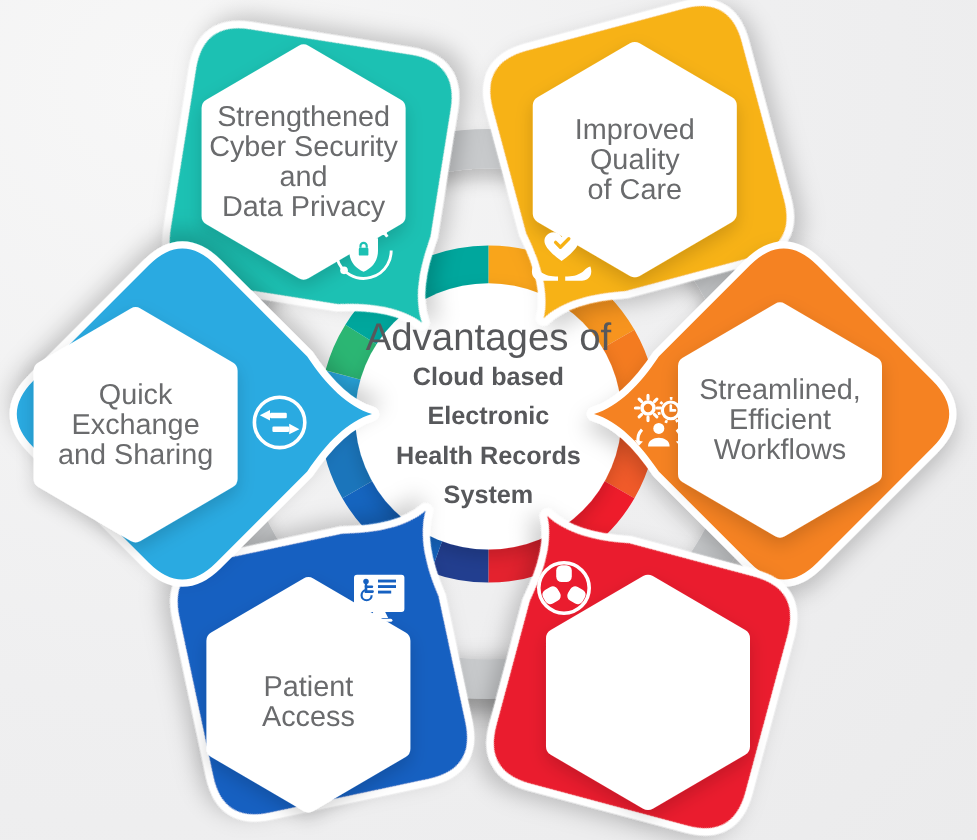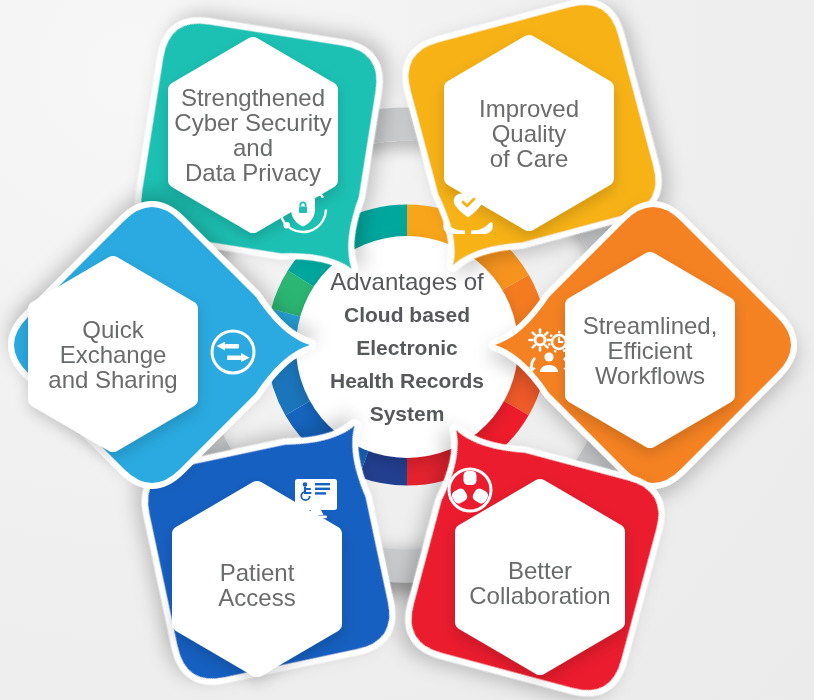--- a/index.html
+++ b/index.html
@@ -15,21 +15,21 @@
   .stage > svg.base{position:absolute;left:0;top:0;}
   .label{
     position:absolute;transform:translate(-50%,-50%);
     width:186px;text-align:center;white-space:pre-line;
     font-weight:normal;font-size:24px;line-height:25px;color:#6a6b6d;
   }
   .center-title{
     position:absolute;left:407px;top:347px;transform:translate(-50%,-50%);
     width:246px;text-align:center;color:#57585b;
   }
-  .center-title .intro{font-size:24px;line-height:33px;font-weight:400;}
+  .center-title .intro{font-size:32px;line-height:33px;font-weight:400;}
   .center-title .main{font-size:21px;line-height:33px;font-weight:bold;white-space:pre-line;}
   .icon{position:absolute;width:64px;height:64px;transform:translate(-50%,-50%);}
   .icon svg{display:block;}
 </style>
 </head>
 <body>
 
 <div class="stage">
 
   <svg class="base" width="814" height="700" viewBox="0 0 814 700">
@@ -101,22 +101,20 @@
   <div class="label" style="left:253px;top:135px">Strengthened
 Cyber Security
 and
 Data Privacy</div>
   <div class="label" style="left:650px;top:350px">Streamlined,
 Efficient
 Workflows</div>
   <div class="label" style="left:529px;top:133px">Improved
 Quality
 of Care</div>
-  <div class="label" style="left:540px;top:583px">Better
-Collaboration</div>
   <div class="label" style="left:113px;top:354px">Quick
 Exchange
 and Sharing</div>
   <div class="label" style="left:257px;top:585px">Patient
 Access</div>
 
   <div class="icon" style="left:303px;top:209px">
     <svg width="64" height="64" viewBox="-32 -32 64 64">
       <circle r="23" fill="none" stroke="#ffffff" stroke-width="2.4" stroke-dasharray="54 12" transform="rotate(30)"></circle>
       <circle cx="16.3" cy="-16.3" r="3.2" fill="#ffffff"></circle>

